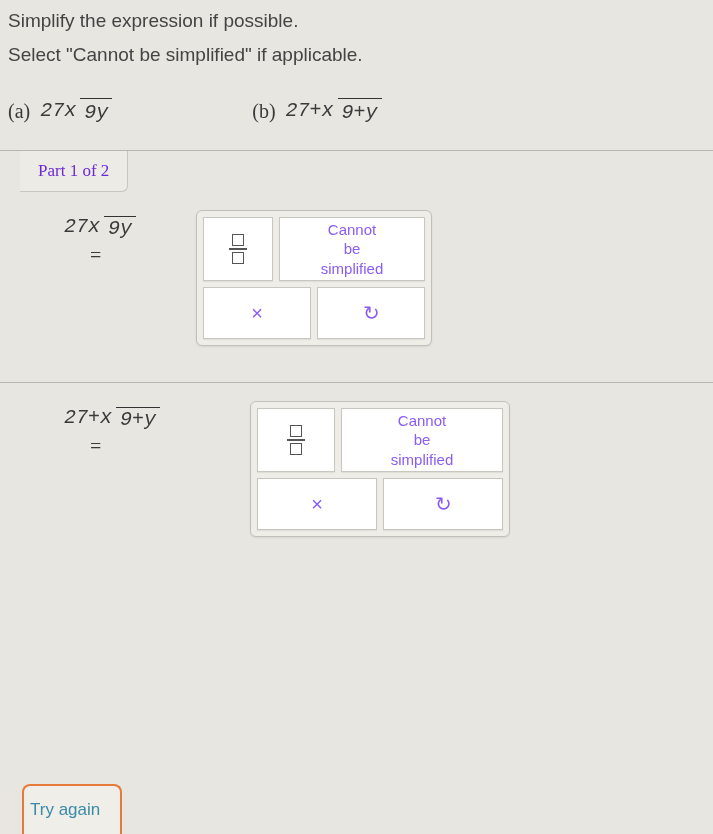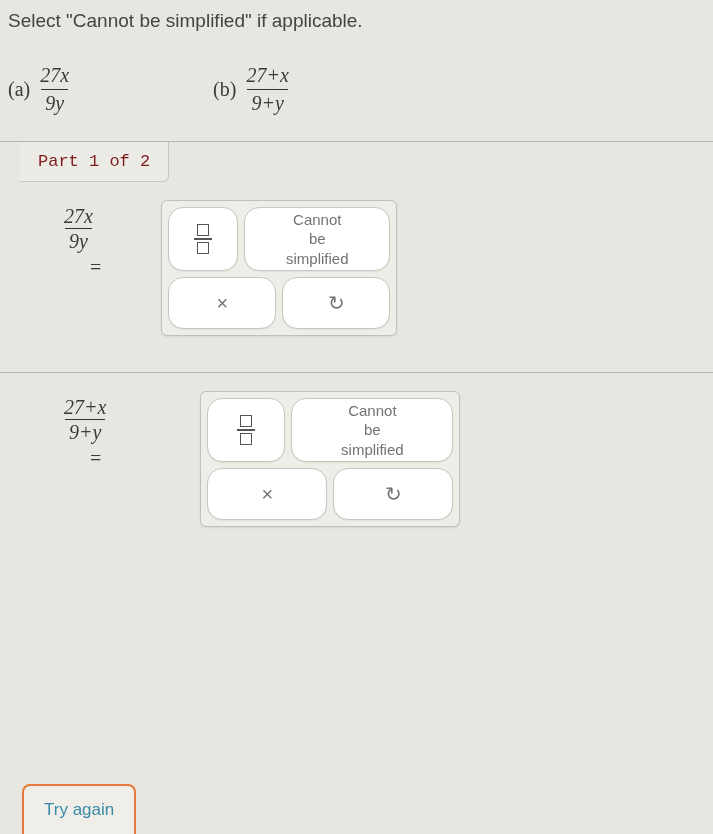--- a/index.html
+++ b/index.html
@@ -21,43 +21,44 @@
     .problems {
       display: flex;
       gap: 140px;
       padding: 12px 8px 20px 8px;
       font-size: 20px;
       align-items: center;
     }
     .problem-item { display: flex; align-items: center; gap: 6px; }
     .frac {
       display: inline-flex;
-      flex-direction: column;
+      flex-direction: row;
       align-items: center;
       vertical-align: middle;
+      font-family: Liberation Mono, monospace;
     }
     .frac .num { padding: 0 4px 2px 4px; }
     .frac .den { border-top: 1.5px solid #333; padding: 2px 4px 0 4px; }
     .italic { font-style: italic; }
 
     .part {
       border-top: 1px solid #b8b6b0;
       margin-top: 6px;
     }
     .part-label {
       display: inline-block;
       background: #edebe5;
       border: 1px solid #c8c6c0;
       border-top: none;
       border-left: none;
       border-radius: 0 0 6px 0;
       padding: 10px 18px;
       font-size: 17px;
-      font-family: Liberation Mono, monospace;
-      color: #7f1d1d;
+      font-family: Liberation Serif, serif;
+      color: #6d28d9;
       margin-left: 20px;
     }
     .part-body {
       display: flex;
       padding: 18px 30px 30px 60px;
       gap: 60px;
       align-items: flex-start;
     }
     .work {
       font-size: 20px;
@@ -102,27 +103,27 @@
     }
     .toolbox-row {
       display: flex;
       gap: 6px;
       margin-bottom: 6px;
     }
     .toolbox-row:last-child { margin-bottom: 0; }
     .tool-btn {
       background: #fff;
       border: 1px solid #c8c6c0;
-      border-radius: 15px;
+      border-radius: 0;
       display: flex;
       align-items: center;
       justify-content: center;
       cursor: pointer;
       font-family: -apple-system, 'Segoe UI', sans-serif;
-      color: #737373;
+      color: #8b5cf6;
       box-shadow: 0 1px 1px rgba(0,0,0,0.06);
     }
     .tool-btn.small { width: 70px; height: 64px; font-size: 18px; }
     .tool-btn.wide { width: 146px; height: 64px; font-size: 15px; text-align: center; line-height: 1.3; padding: 4px; }
     .tool-btn.half { flex: 1; height: 52px; font-size: 20px; }
     .tool-btn.half.wide2 { flex: 1; }
 
     .frac-icon {
       display: flex;
       flex-direction: column;
@@ -132,38 +133,39 @@
     .frac-icon .sq { width: 12px; height: 12px; border: 1.5px solid #555; }
     .frac-icon .bar { width: 18px; height: 1.5px; background: #555; }
 
     .try-again {
       position: absolute;
       bottom: 0;
       left: 22px;
       border: 2px solid #e67a3c;
       border-radius: 8px 8px 0 0;
       border-bottom: none;
-      padding: 14px 20px 14px 20px;
+      padding: 14px 20px 14px 6px;
       background: #f0eee8;
       color: #3a8aa8;
       font-size: 17px;
       font-family: -apple-system, 'Segoe UI', sans-serif;
       cursor: pointer;
     }
     .undo-icon {
       display: inline-block;
       transform: scaleX(-1);
     }
     .toolbox.sm .tool-btn.small { width: 78px; height: 64px; }
     .toolbox.sm .tool-btn.wide { width: 162px; height: 64px; }
   </style>
 </head>
 <body>
 
 <div class="instructions">
+  <p>Simplify the expression if possible.</p>
   <p>Select "Cannot be simplified" if applicable.</p>
 </div>
 
 <div class="problems">
   <div class="problem-item">
     <span>(a)</span>
     <span class="frac">
       <span class="num italic">27x</span>
       <span class="den italic">9y</span>
     </span>

